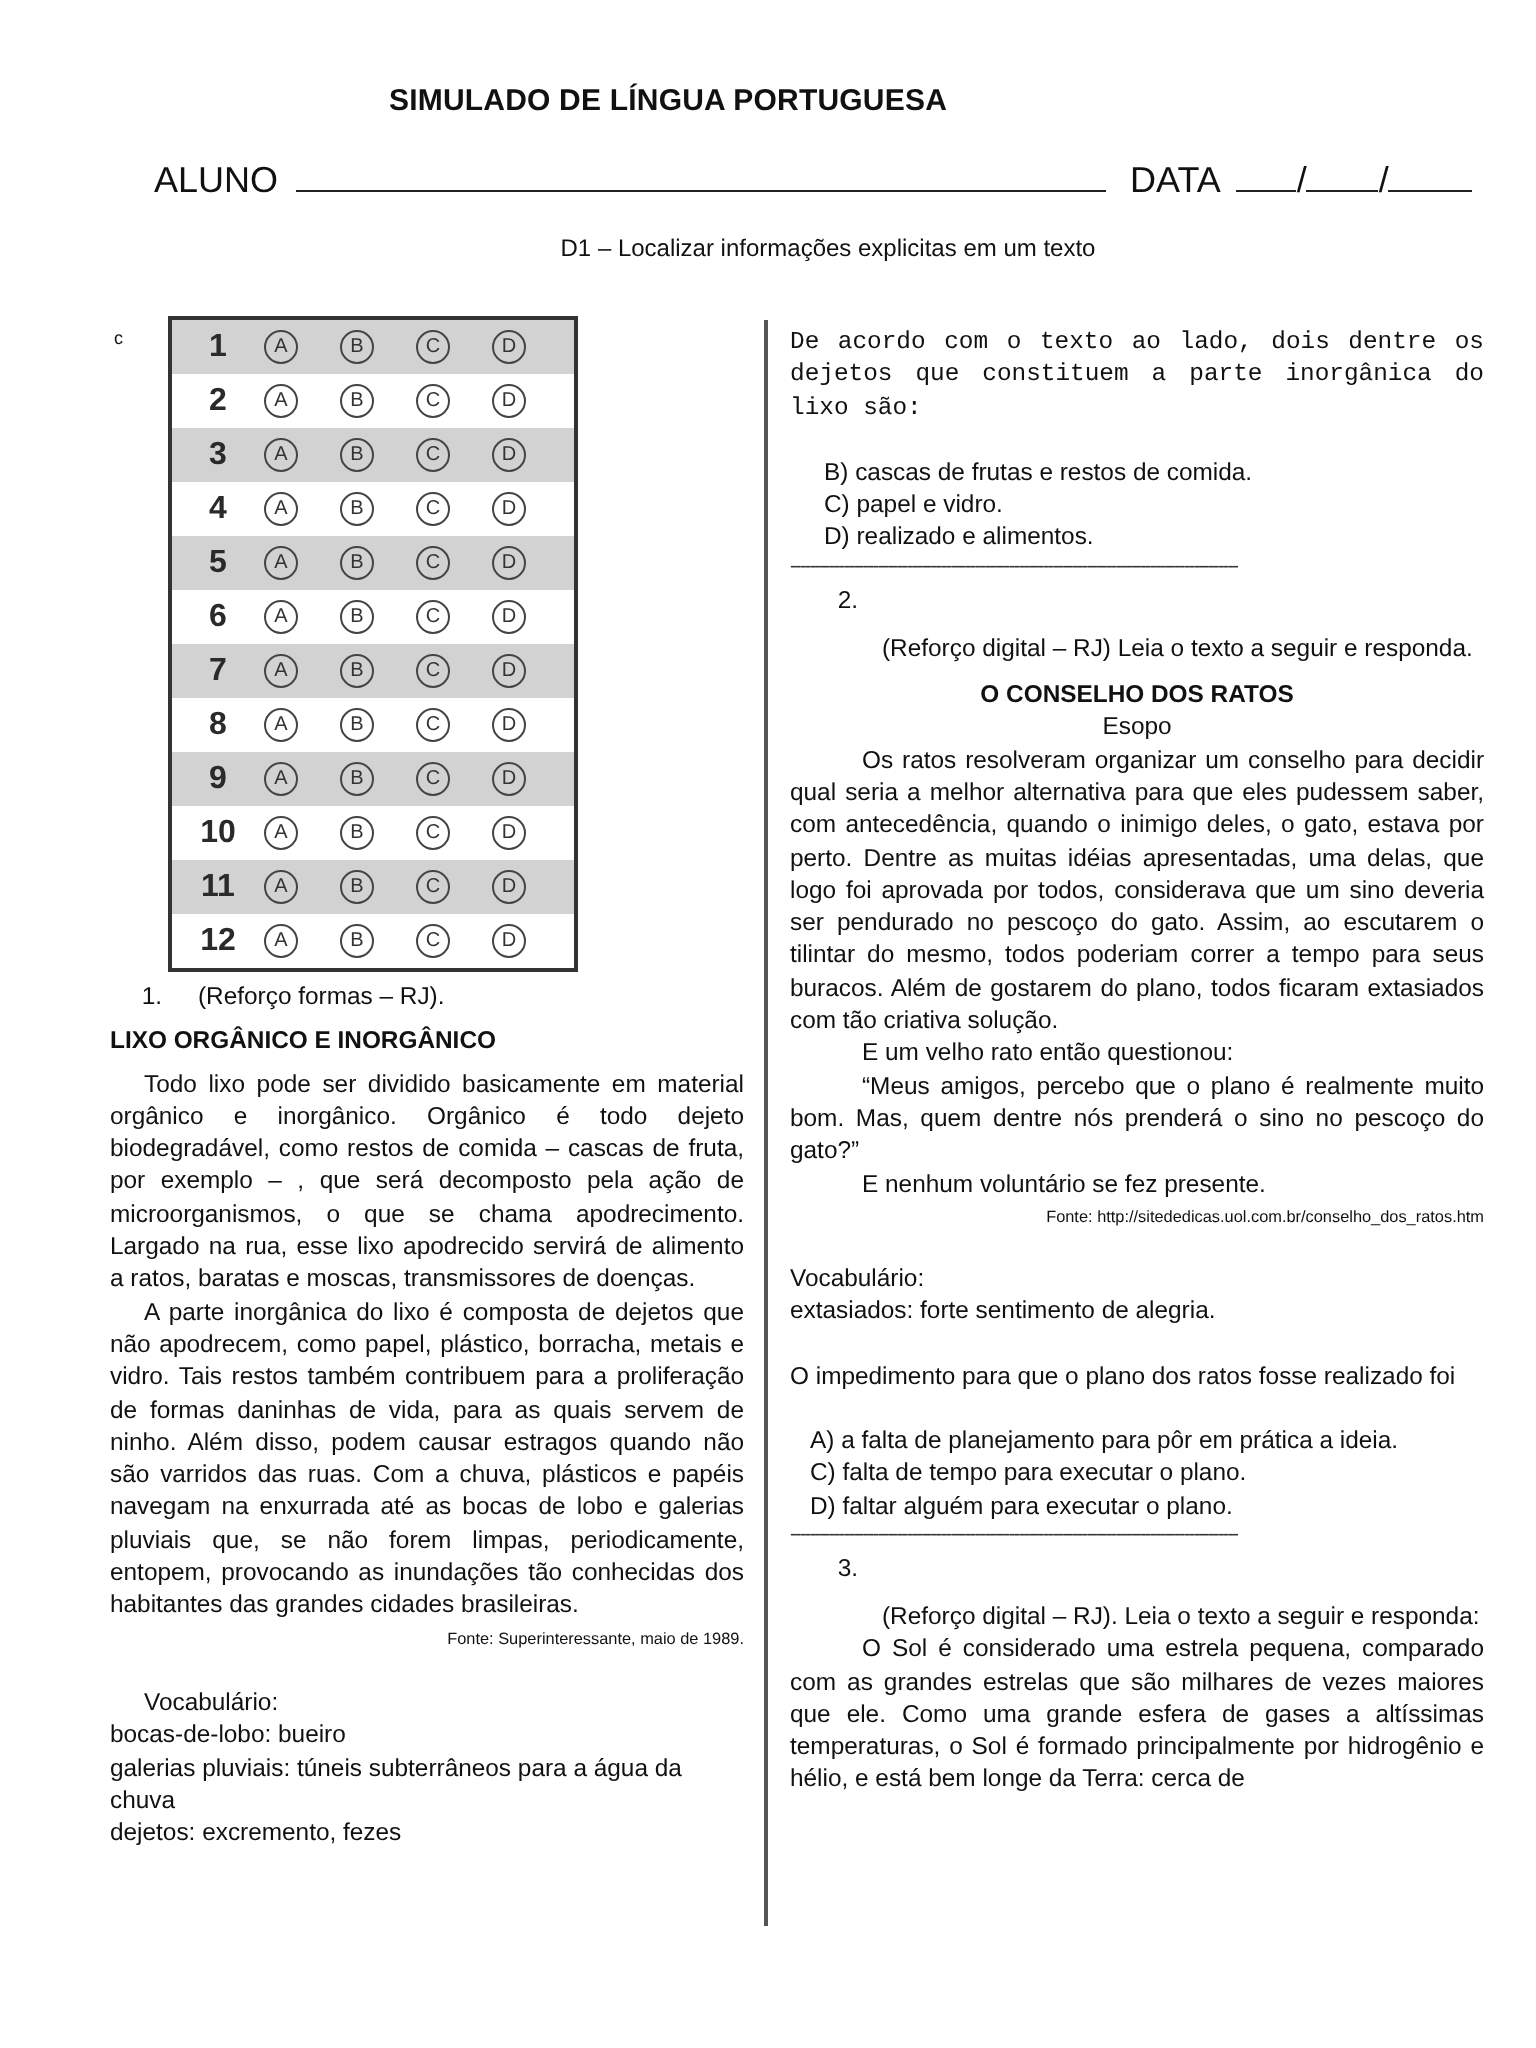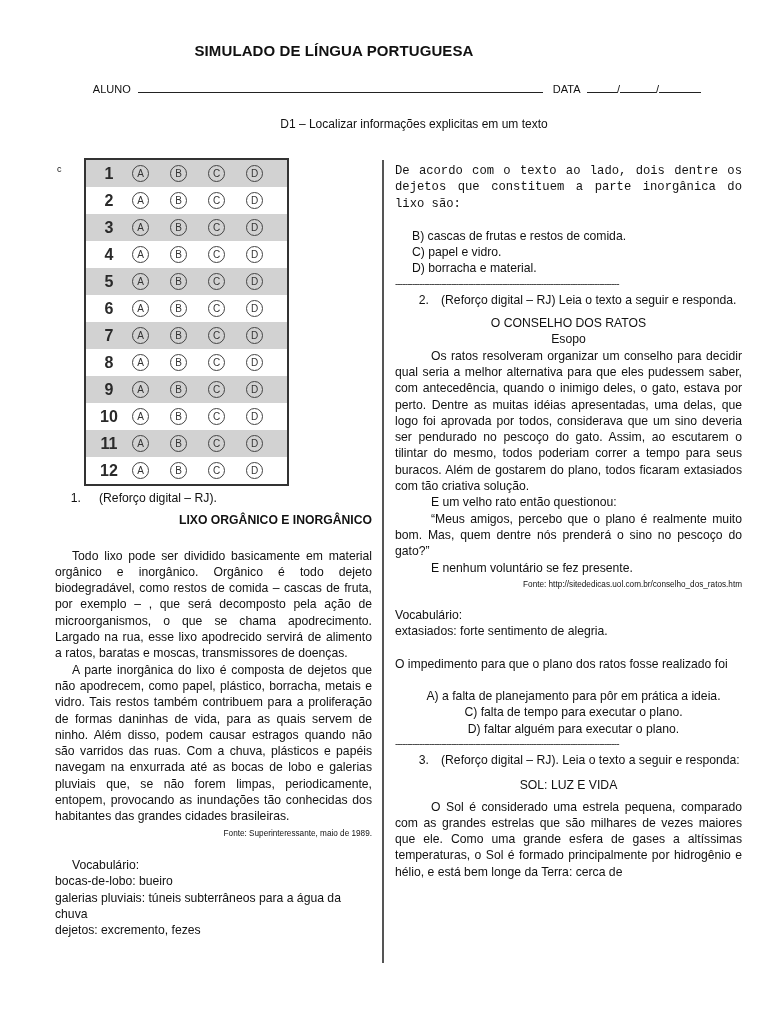--- a/index.html
+++ b/index.html
@@ -6,21 +6,21 @@
   body {
     width: 768px; height: 1024px; position: relative; overflow: hidden;
     font-family: "Liberation Sans", sans-serif; color: #111;
   }
   .title {
     position: absolute; top: 42px; left: 0; width: 668px; text-align: center;
     font-weight: bold; font-size: 15px; letter-spacing: 0.1px;
   }
   .student-line {
     position: absolute; top: 80px; left: 77px; width: 640px;
-    font-size: 11px; white-space: nowrap; text-align: center;
+    font-size: 18px; white-space: nowrap;
   }
   .student-line .blank { display: inline-block; border-bottom: 1px solid #222; height: 12px; vertical-align: baseline; }
   .subtitle {
     position: absolute; top: 117px; left: 0; width: 768px; text-align: center;
     font-size: 12px;
     padding-left: 30px;
   }
   .stray-c { position: absolute; top: 164px; left: 57px; font-size: 9px; }
 
   
@@ -43,35 +43,35 @@
   .grid-row .bubble:first-of-type { margin-left: 2px; }
 
   .col-divider {
     position: absolute; left: 382px; top: 160px; width: 2px; height: 803px; background: #555;
   }
 
   
   .left-col { position: absolute; left: 55px; top: 490px; width: 317px; font-size: 12.2px; line-height: 16.3px; }
   .qhead { display: flex; }
   .qhead .qn { width: 26px; text-align: right; padding-right: 18px; flex: none; }
-  .text-title { text-align: right; font-weight: bold; margin: 6px 0 19px 0; }
+  .text-title { text-align: left; font-weight: bold; margin: 6px 0 5px 0; }
   .para { text-align: justify; text-indent: 17px; margin: 0; }
   .source { text-align: right; font-size: 8.2px; margin: 1px 0 15px 0; }
   .vocab-head { text-indent: 17px; }
   p { margin: 0; }
 
   
   .right-col { position: absolute; left: 395px; top: 163px; width: 347px; font-size: 12.2px; line-height: 16.3px; }
   .options { margin: 16px 0 0 17px; }
   .dashes { color: #333; font-size: 10px; letter-spacing: -0.9px; overflow: hidden; white-space: nowrap; width: 292px; line-height: 12px; margin: 1px 0 2px 0; }
   .q-block { display: flex; text-align: justify; }
   .q-block .qn { width: 46px; text-align: right; padding-right: 12px; flex: none; box-sizing: border-box; }
-  .q-block .qt { flex: 1; }
+  .q-block .qt { flex: 1; margin-top: 24px; }
   .center { text-align: center; }
-  .bold { font-weight: normal; }
+  .bold { font-weight: bold; }
   .indent-big { text-indent: 36px; }
   .src-r { text-align: right; font-size: 8.2px; margin: 1px 0 14px 0; }
 </style>
 </head>
 <body>
 
 <div class="title">SIMULADO DE LÍNGUA PORTUGUESA</div>
 
 <div class="student-line">
   <span>ALUNO</span>
@@ -169,61 +169,60 @@
       <span class="bubble">C</span>
       <span class="bubble">D</span>
     </div>
   </div>
 
 <div class="col-divider"></div>
 
 <div class="left-col">
   <div class="qhead">
     <span class="qn">1.</span>
-    <span>(Reforço digital – RJ).</span>
+    <span>(Reforço formas – RJ).</span>
   </div>
   <div class="text-title">LIXO ORGÂNICO E INORGÂNICO</div>
   <p class="para">Todo lixo pode ser dividido basicamente em material orgânico e inorgânico. Orgânico é todo dejeto biodegradável, como restos de comida – cascas de fruta, por exemplo – , que será decomposto pela ação de microorganismos, o que se chama apodrecimento. Largado na rua, esse lixo apodrecido servirá de alimento a ratos, baratas e moscas, transmissores de doenças.</p>
   <p class="para">A parte inorgânica do lixo é composta de dejetos que não apodrecem, como papel, plástico, borracha, metais e vidro. Tais restos também contribuem para a proliferação de formas daninhas de vida, para as quais servem de ninho. Além disso, podem causar estragos quando não são varridos das ruas. Com a chuva, plásticos e papéis navegam na enxurrada até as bocas de lobo e galerias pluviais que, se não forem limpas, periodicamente, entopem, provocando as inundações tão conhecidas dos habitantes das grandes cidades brasileiras.</p>
   <div class="source">Fonte: Superinteressante, maio de 1989.</div>
   <div class="vocab-head">Vocabulário:</div>
   <div>bocas-de-lobo: bueiro</div>
   <div>galerias pluviais: túneis subterrâneos para a água da chuva</div>
   <div>dejetos: excremento, fezes</div>
 </div>
 
 <div class="right-col">
   <p style="text-align:justify;font-family:Liberation Mono, monospace;">De acordo com o texto ao lado, dois dentre os dejetos que constituem a parte inorgânica do lixo são:</p>
   <div class="options">
     <div>B) cascas de frutas e restos de comida.</div>
     <div>C) papel e vidro.</div>
-    <div>D) borracha e material.</div>
+    <div>D) realizado e alimentos.</div>
   </div>
   <div class="dashes">--------------------------------------------------------------------------------------------</div>
 
   <div class="q-block">
     <span class="qn">2.</span>
     <span class="qt">(Reforço digital – RJ) Leia o texto a seguir e responda.</span>
   </div>
   <div class="center bold" style="margin-top:7px;">O CONSELHO DOS RATOS</div>
   <div class="center">Esopo</div>
   <p class="para indent-big">Os ratos resolveram organizar um conselho para decidir qual seria a melhor alternativa para que eles pudessem saber, com antecedência, quando o inimigo deles, o gato, estava por perto. Dentre as muitas idéias apresentadas, uma delas, que logo foi aprovada por todos, considerava que um sino deveria ser pendurado no pescoço do gato. Assim, ao escutarem o tilintar do mesmo, todos poderiam correr a tempo para seus buracos. Além de gostarem do plano, todos ficaram extasiados com tão criativa solução.</p>
   <p class="para indent-big">E um velho rato então questionou:</p>
   <p class="para indent-big">“Meus amigos, percebo que o plano é realmente muito bom. Mas, quem dentre nós prenderá o sino no pescoço do gato?”</p>
   <p class="para indent-big">E nenhum voluntário se fez presente.</p>
   <div class="src-r">Fonte: http://sitededicas.uol.com.br/conselho_dos_ratos.htm</div>
   <div>Vocabulário:</div>
   <div>extasiados: forte sentimento de alegria.</div>
   <p style="margin-top:16px;text-align:justify;">O impedimento para que o plano dos ratos fosse realizado foi</p>
-  <div class="options" style="margin-left:10px;text-align:center;">
+  <div class="options" style="margin-left:10px;">
     <div>A) a falta de planejamento para pôr em prática a ideia.</div>
     <div>C) falta de tempo para executar o plano.</div>
     <div>D) faltar alguém para executar o plano.</div>
   </div>
   <div class="dashes">--------------------------------------------------------------------------------------------</div>
 
   <div class="q-block">
     <span class="qn">3.</span>
     <span class="qt">(Reforço digital – RJ). Leia o texto a seguir e responda:</span>
   </div>
-  <div class="center bold" style="margin-top:9px;margin-bottom:5px;">SOL: LUZ E VIDA</div>
   <p class="para indent-big">O Sol é considerado uma estrela pequena, comparado com as grandes estrelas que são milhares de vezes maiores que ele. Como uma grande esfera de gases a altíssimas temperaturas, o Sol é formado principalmente por hidrogênio e hélio, e está bem longe da Terra: cerca de</p>
 </div>
 
 </body></html>

